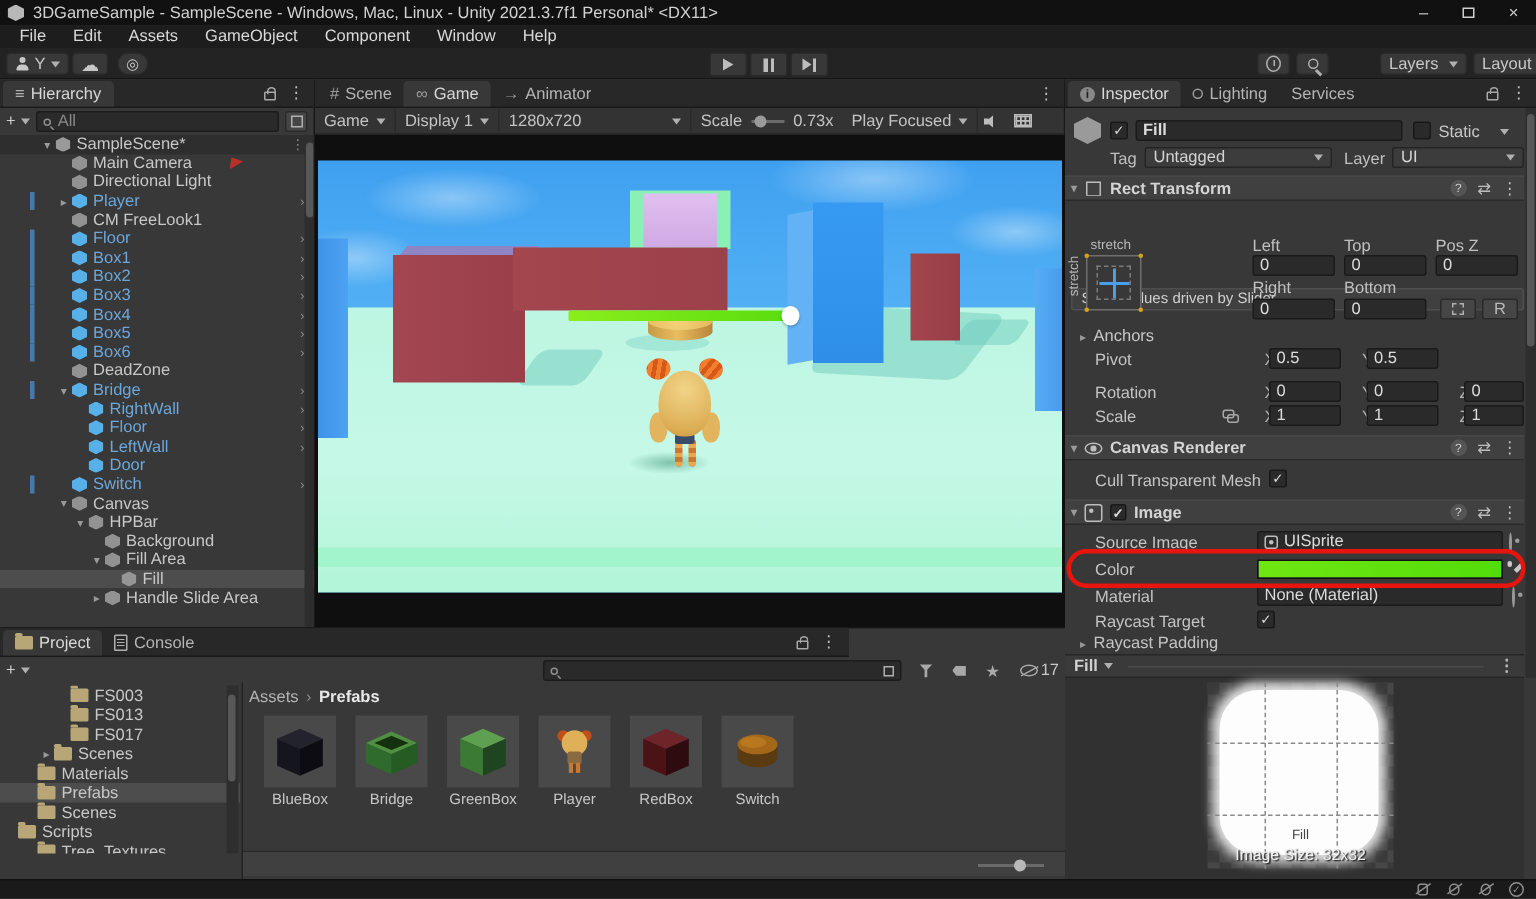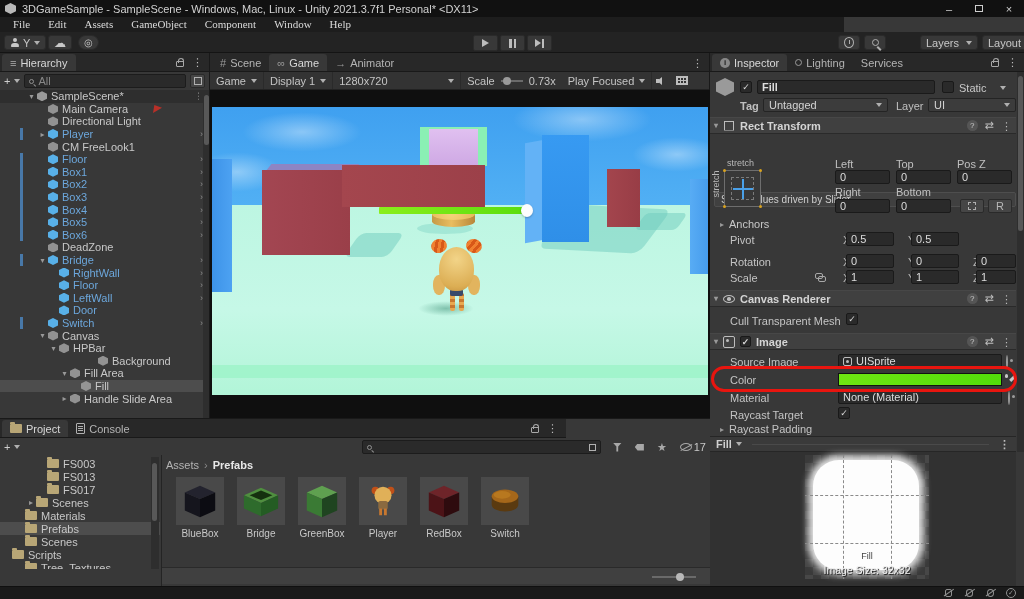--- a/index.html
+++ b/index.html
@@ -14,22 +14,22 @@
     background:#111; display:flex; align-items:center; color:#cfcfcf;text-align:center; }
   .u-logo { width:11px; height:11px; margin:0 6px 0 5px; background:#b8b8b8;
     clip-path:polygon(50% 0,100% 25%,100% 75%,50% 100%,0 75%,0 25%); }
   #title-text { font-size:11px; color:#d2d2d2; white-space:nowrap; }
   #win-controls { margin-left:auto; display:flex; height:100%; }
   .winbtn { width:30px; height:100%; display:flex; align-items:center; justify-content:center;
     color:#cfcfcf; font-size:11px; }
   .box-glyph { width:8px; height:7px; border:1px solid #cfcfcf; }
 
   
-  #menubar { position:absolute; left:0; top:17px; width:844px; height:15px;
-    background:#1d1d1d; display:flex; align-items:flex-end; gap:0; padding-left:4px;font-family:Liberation Serif, serif; }
+  #menubar { position:absolute; left:0; top:17px; width:1024px; height:15px;
+    background:#1d1d1d; display:flex; align-items:flex-end; gap:0; padding-left:4px; }
   .menu-item { padding:0 9px; color:#dadada; font-size:11px; line-height:15px; }
 
   
   #toolbar { position:absolute; left:0; top:32px; width:1024px; height:21px;
     background:#232323; border-bottom:1px solid #141414; }
   .tbtn { position:absolute; top:3px; height:15px; background:#383838; border:1px solid #2a2a2a;
     border-radius:3px; display:flex; align-items:center; padding:0 5px; gap:4px; color:#c8c8c8; }
   .i-person { width:9px; height:9px; position:relative; }
   .i-person::before { content:""; position:absolute; left:2.5px; top:0; width:4px; height:4px;
     border-radius:50%; background:#c8c8c8; }
@@ -493,21 +493,21 @@
        <span class="hlabel">Canvas</span>
 
      </div>
         <div class="hrow" style="padding-left:48px">
 
        <span class="exp">▾</span>
        <span class="hicon go"></span>
        <span class="hlabel">HPBar</span>
 
      </div>
-        <div class="hrow" style="padding-left:87px">
+        <div class="hrow" style="padding-left:59px">
 
        <span class="exp"></span>
        <span class="hicon go"></span>
        <span class="hlabel">Background</span>
 
      </div>
         <div class="hrow" style="padding-left:59px">
 
        <span class="exp">▾</span>
        <span class="hicon go"></span>
@@ -651,21 +651,21 @@
     
     <div class="abs" style="left:6px;top:25px;">
         <span class="i-cube-big" style="display:block;"></span>
       </div>
     <div class="abs chk" style="left:30px;top:28px;">✓</div>
     <div class="abs ifield" style="left:47px;top:27px;width:178px;font-weight:bold;">Fill</div>
     <div class="abs chk" style="left:232px;top:28px;"></div>
     <div class="abs" style="left:249px;top:29px;color:#c8c8c8;">Static</div>
     <span class="abs caret-d" style="left:290px;top:33px;"></span>
 
-    <div class="abs" style="left:30px;top:47px;color:#c0c0c0;font-weight:bold;">Tag</div>
+    <div class="abs" style="left:30px;top:47px;color:#c0c0c0;">Tag</div>
     <div class="abs idd" style="left:53px;top:45px;width:125px;">
       <span>Untagged</span>
         <span class="caret-d"></span>
     </div>
     <div class="abs" style="left:186px;top:47px;color:#c0c0c0;">Layer</div>
     <div class="abs idd" style="left:218px;top:45px;width:88px;">
       <span>UI</span>
         <span class="caret-d"></span>
     </div>
 

